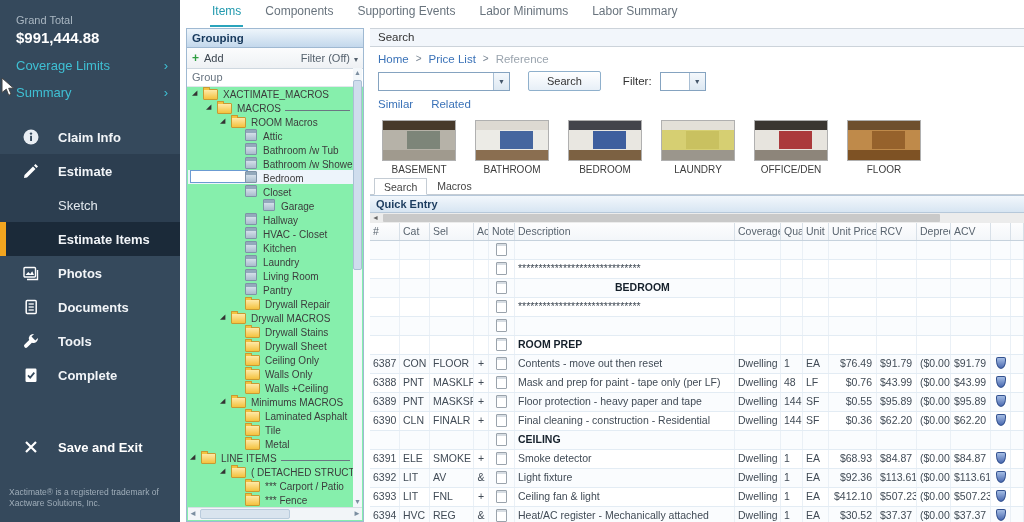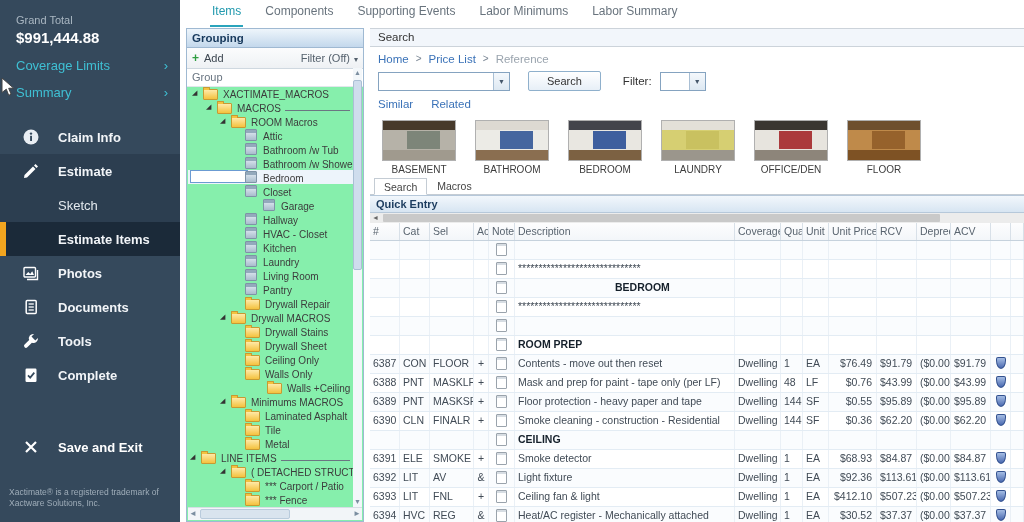--- a/index.html
+++ b/index.html
@@ -335,21 +335,21 @@
         <div class="tree-row" style="padding-left: 46px;">
           <span class="t-pad"></span>
           <span class="folder-ic"></span>
           <span class="t-label">Ceiling Only</span>
         </div>
         <div class="tree-row" style="padding-left: 46px;">
           <span class="t-pad"></span>
           <span class="folder-ic"></span>
           <span class="t-label">Walls Only</span>
         </div>
-        <div class="tree-row" style="padding-left: 68px;">
+        <div class="tree-row" style="padding-left: 46px;">
           <span class="t-pad"></span>
           <span class="folder-ic"></span>
           <span class="t-label">Walls +Ceiling</span>
         </div>
         <div class="tree-row" style="padding-left: 32px;">
           <span class="t-arrow">◢</span>
           <span class="folder-ic"></span>
           <span class="t-label">Minimums MACROS</span>
         </div>
         <div class="tree-row" style="padding-left: 46px;">
@@ -664,21 +664,21 @@
           <span class="c acv r" style="width: 40px;">$95.89</span>
           <span class="c flag ctr" style="width: 20px;"><span class="shield-ic"></span></span>
           <span class="c filler" style="flex: 1 1 0%;"></span>
         </div>
         <div class="qe-row">
           <span class="c num" style="width: 30px;">6390</span>
           <span class="c cat" style="width: 30px;">CLN</span>
           <span class="c sel" style="width: 44px;">FINALR</span>
           <span class="c act ctr" style="width: 15px;">+</span>
           <span class="c notes ctr" style="width: 26px;"><span class="note-ic"></span></span>
-          <span class="c desc" style="width: 220px;">Smoke cleaning - construction - Residential</span>
+          <span class="c desc" style="width: 220px;">Final cleaning - construction - Residential</span>
           <span class="c coverage" style="width: 46px;">Dwelling</span>
           <span class="c qty" style="width: 22px;">144</span>
           <span class="c unit" style="width: 26px;">SF</span>
           <span class="c unit_price r" style="width: 48px;">$0.36</span>
           <span class="c rcv r" style="width: 40px;">$62.20</span>
           <span class="c deprec" style="width: 34px;">($0.00</span>
           <span class="c acv r" style="width: 40px;">$62.20</span>
           <span class="c flag ctr" style="width: 20px;"><span class="shield-ic"></span></span>
           <span class="c filler" style="flex: 1 1 0%;"></span>
         </div>

